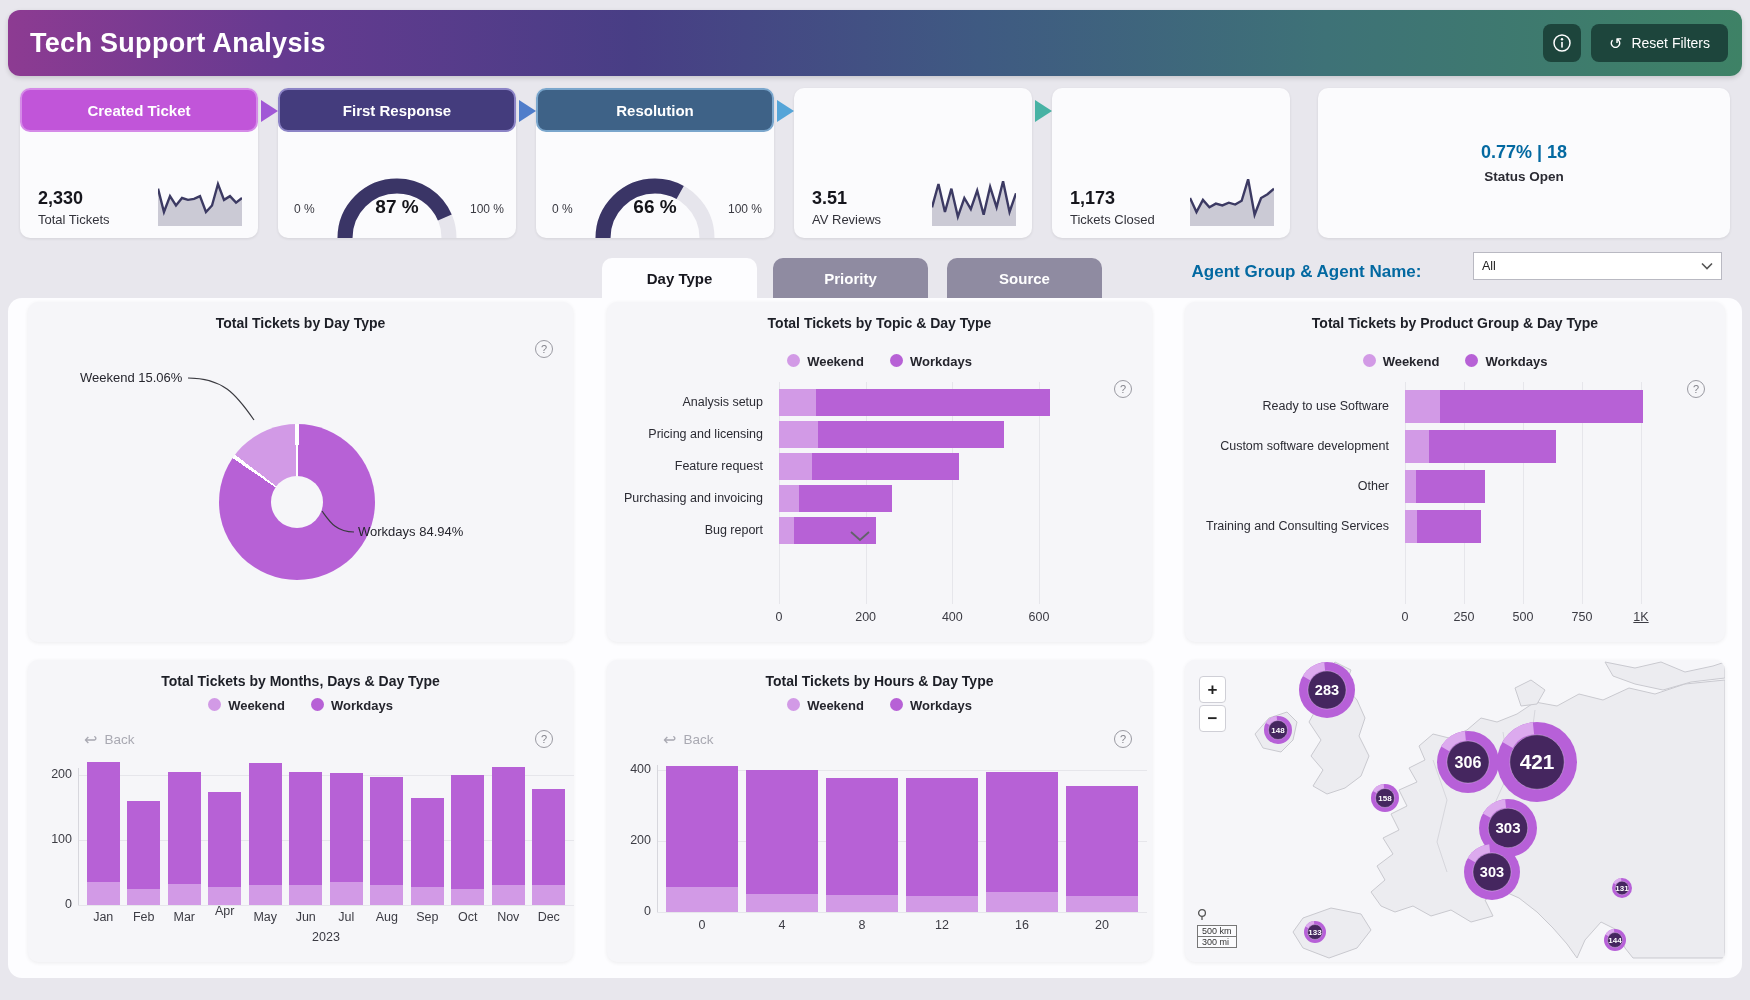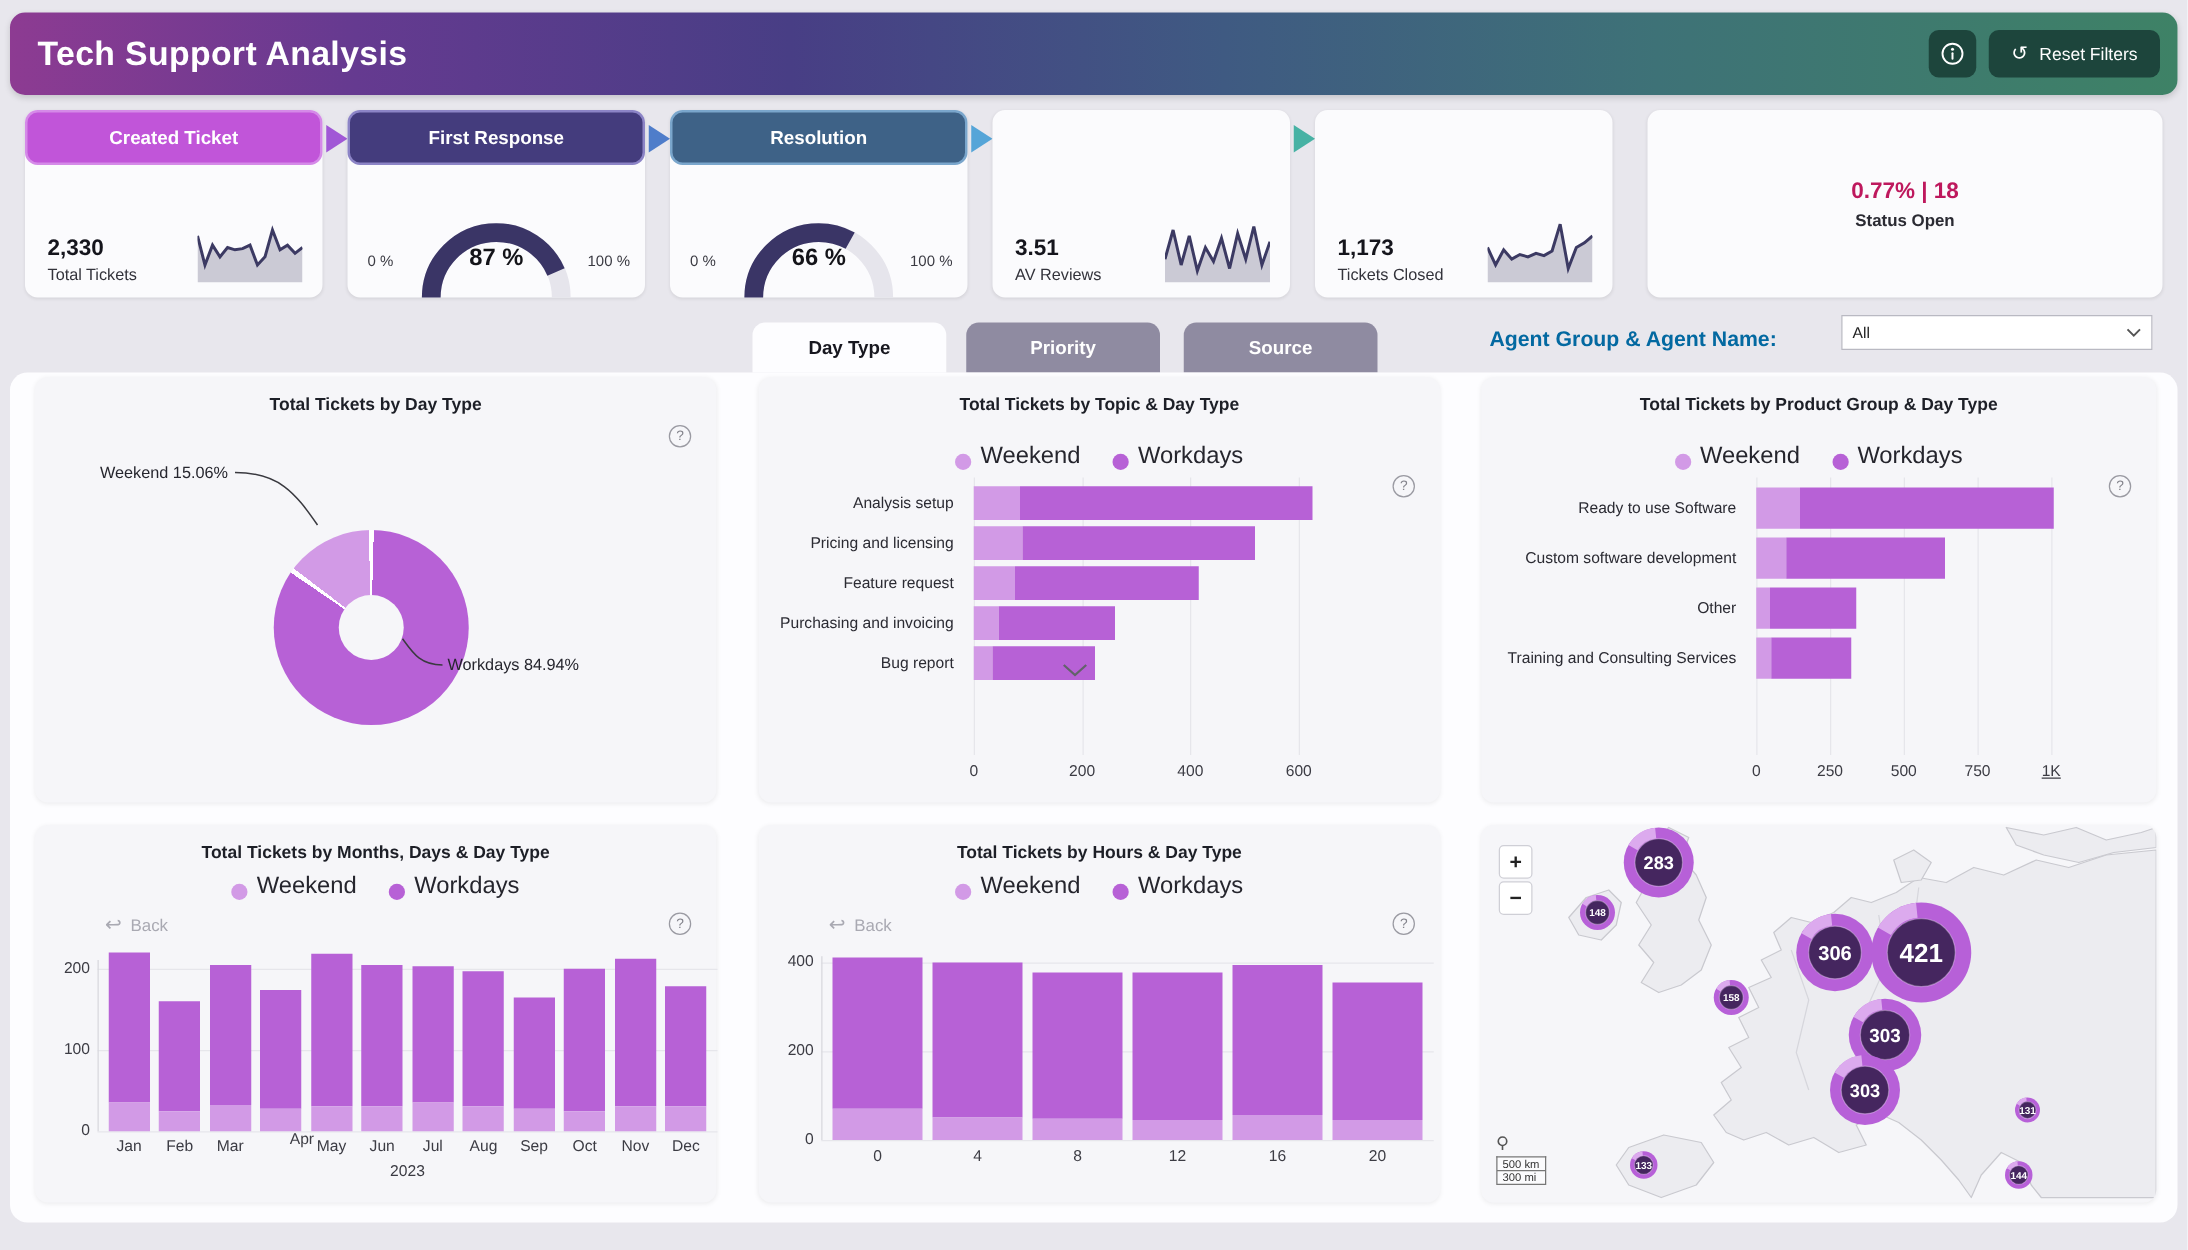--- a/index.html
+++ b/index.html
@@ -26,41 +26,41 @@
   .kpi-val { font-size:18px; font-weight:bold; color:#15151c; }
   .kpi-sub { font-size:13px; color:#33333b; margin-top:3px; }
   .spark { position:absolute; right:16px; bottom:12px; width:84px; height:56px; }
   .gauge-wrap { position:absolute; left:0; right:0; top:2px; text-align:center; }
   .gauge-min,.gauge-max { position:absolute; bottom:22px; font-size:12px; color:#3a3a42; }
   .gauge-min { left:16px; } .gauge-max { right:12px; }
   .gauge-val { position:absolute; left:0; right:0; bottom:20px; text-align:center; font-size:19px; font-weight:bold; color:#141419; }
   .flow-arrow { position:absolute; top:100px; width:0; height:0; border-top:11px solid transparent; border-bottom:11px solid transparent; border-left:17px solid #999; }
   .status-card { position:absolute; top:88px; left:1318px; width:412px; height:150px; background:#fbfbfd; border-radius:10px;
     box-shadow:0 1px 3px rgba(0,0,0,.09); display:flex; flex-direction:column; align-items:center; justify-content:center; gap:6px; }
-  .status-val { font-size:18px; font-weight:bold; color:#be185d; }
+  .status-val { font-size:18px; font-weight:bold; color:#0369a1; }
   .status-lab { font-size:13.5px; font-weight:bold; color:#2b2b33; }
 
   
   .tab { position:absolute; top:258px; height:40px; width:155px; border:none; border-radius:10px 10px 0 0; font-family:inherit;
     font-size:15px; font-weight:bold; cursor:pointer; }
   .tab.inactive { background:#8f8ba1; color:#fff; }
   .tab.active { background:#fdfdff; color:#17171f; }
   .agent-label { position:absolute; top:262px; left:1150px; width:313px; text-align:center; font-size:17px; font-weight:bold; color:#0369a1; }
   .agent-select { position:absolute; top:252px; left:1473px; width:249px; height:28px; background:#fff; border:1px solid #b9b9c2;
     display:flex; align-items:center; padding:0 8px; font-size:12.5px; color:#222; cursor:pointer; }
   .agent-select .sel-val { flex:1; }
 
   
   .panel { position:absolute; left:8px; top:298px; width:1734px; height:680px; background:#fdfdff; border-radius:14px; }
   .chart-card { position:absolute; background:#f6f6f9; border-radius:10px; box-shadow:0 1px 4px rgba(0,0,0,.07); }
   .chart-title { position:absolute; top:13px; left:0; right:0; text-align:center; font-size:14px; font-weight:bold; color:#1d1f27; }
   .help { position:absolute; right:20px; width:18px; height:18px; border:1px solid #9a9aa2; border-radius:50%; color:#84848c;
     font-size:11px; text-align:center; line-height:16px; cursor:pointer; background:transparent; }
   .legend { position:absolute; left:0; right:0; display:flex; justify-content:center; gap:26px; }
-  .lg { display:flex; align-items:flex-end; gap:7px; font-size:19px; color:#25252d; }
+  .lg { display:flex; align-items:flex-start; gap:7px; font-size:13px; color:#25252d;font-weight:bold; }
   .dot { width:13px; height:13px; border-radius:50%; display:inline-block; }
   .dot-we { background:var(--we); } .dot-wo { background:var(--wo); }
   .back-btn { position:absolute; left:56px; display:flex; align-items:center; gap:7px; color:#a9a9b2; font-size:13.5px; cursor:pointer; }
   .back-btn .uic { font-size:16px; }
 
   .cat-label { position:absolute; text-align:right; font-size:12.5px; color:#2b2b33; }
   .tick-label { position:absolute; font-size:12.5px; color:#3c3c44; }
   .gridline-v { position:absolute; width:1px; background:#e6e6eb; }
   .gridline-h { position:absolute; height:1px; background:#e6e6eb; }
   .axisline { position:absolute; background:#d7d7dd; }
@@ -381,21 +381,21 @@
       <div class="tick-label" style="left: 89.25px; top: 250px; width: 53px; text-align: center;">Feb</div>
       <div class="vbar" style="left: 139.75px; top: 111.545px; width: 33px; height: 133.455px;">
         <div class="seg-we" style="height: 20.832px;"></div>
         <div class="seg-wo" style="height: 112.623px;"></div>
       </div>
       <div class="tick-label" style="left: 129.75px; top: 250px; width: 53px; text-align: center;">Mar</div>
       <div class="vbar" style="left: 180.25px; top: 132.377px; width: 33px; height: 112.623px;">
         <div class="seg-we" style="height: 18.228px;"></div>
         <div class="seg-wo" style="height: 94.395px;"></div>
       </div>
-      <div class="tick-label" style="left: 170.25px; top: 244px; width: 53px; text-align: right;">Apr</div>
+      <div class="tick-label" style="left: 170.25px; top: 244px; width: 53px; text-align: center;">Apr</div>
       <div class="vbar" style="left: 220.75px; top: 103.082px; width: 33px; height: 141.918px;">
         <div class="seg-we" style="height: 19.53px;"></div>
         <div class="seg-wo" style="height: 122.388px;"></div>
       </div>
       <div class="tick-label" style="left: 210.75px; top: 250px; width: 53px; text-align: center;">May</div>
       <div class="vbar" style="left: 261.25px; top: 112.196px; width: 33px; height: 132.804px;">
         <div class="seg-we" style="height: 19.53px;"></div>
         <div class="seg-wo" style="height: 113.274px;"></div>
       </div>
       <div class="tick-label" style="left: 251.25px; top: 250px; width: 53px; text-align: center;">Jun</div>

